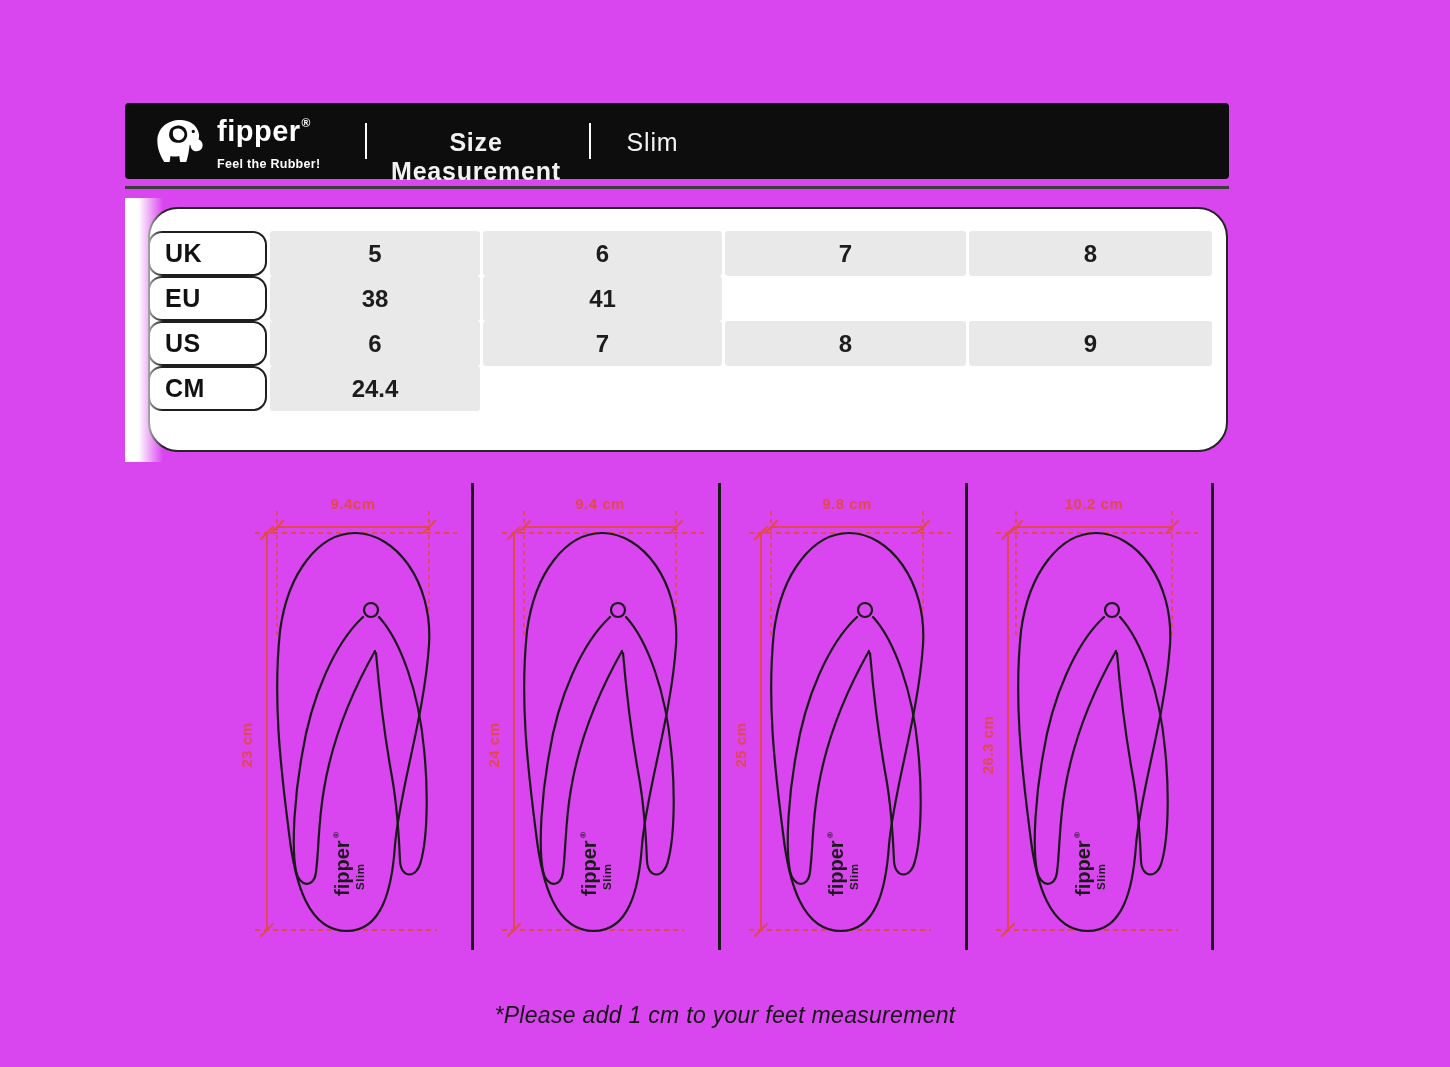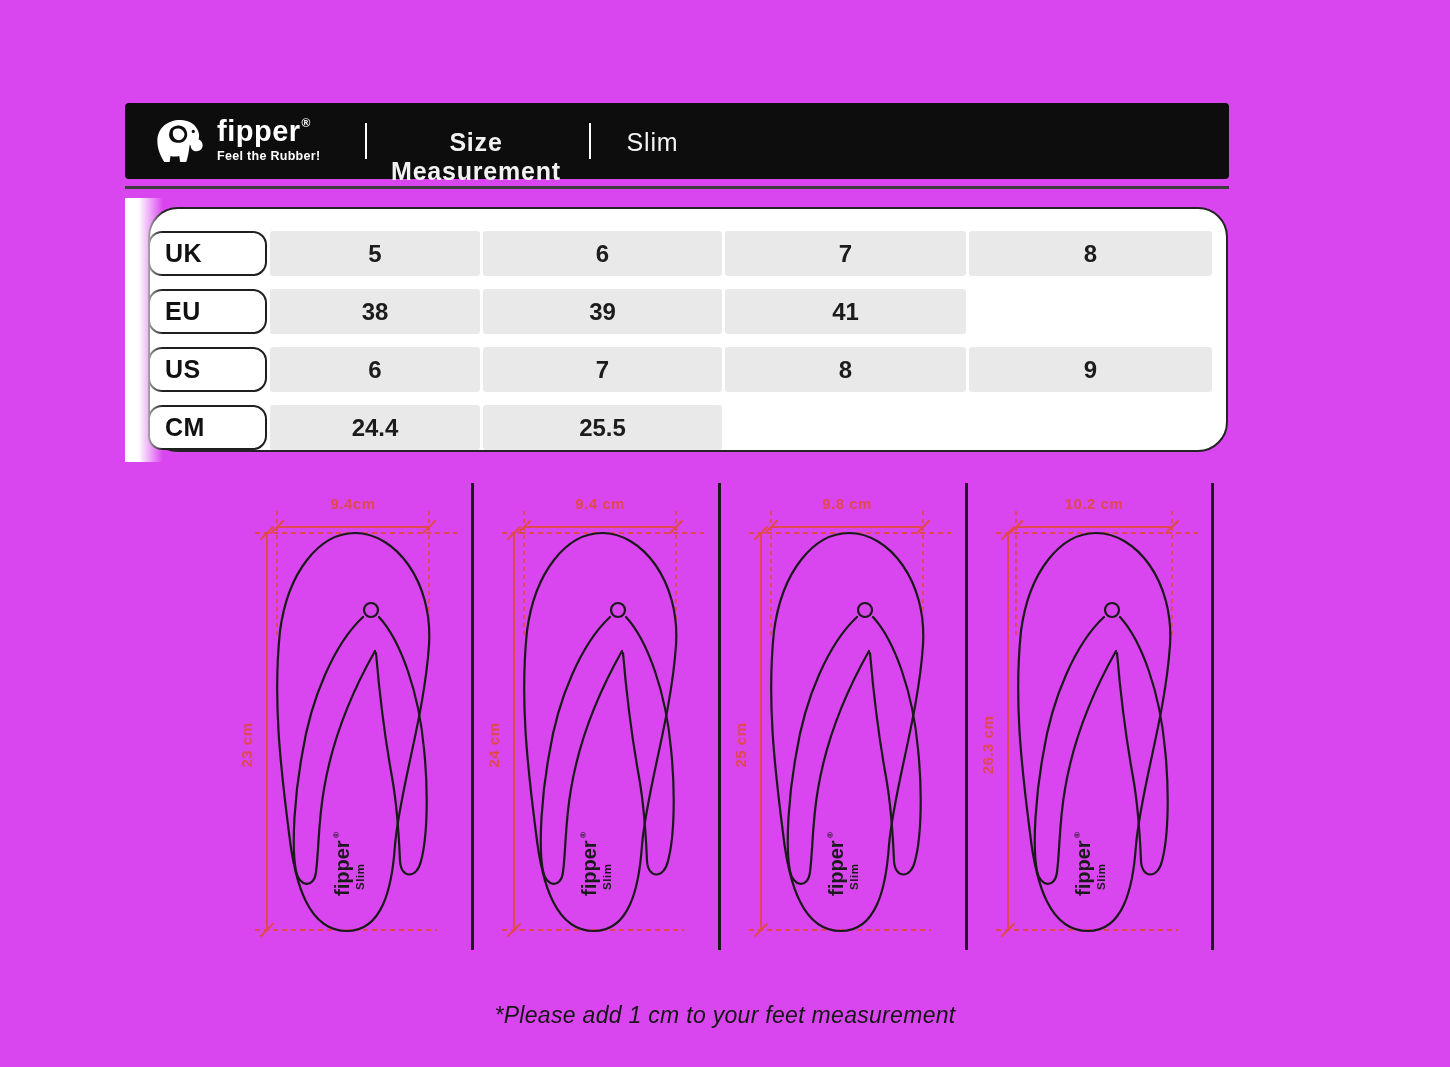--- a/index.html
+++ b/index.html
@@ -10,36 +10,36 @@
 
   
   .header{
     position:absolute;left:125px;top:103px;width:1104px;height:76px;
     background:#0d0d0d;border-radius:4px;
   }
   .logo-mark{position:absolute;left:28px;top:13px;width:56px;height:50px;}
   .logo-text{position:absolute;left:92px;top:14px;color:#fff;line-height:1;}
   .logo-brand{font-size:29px;font-weight:800;letter-spacing:.5px;}
   .logo-reg{font-size:12px;font-weight:700;vertical-align:14px;margin-left:1px;}
-  .logo-tagline{font-size:12.5px;font-weight:600;letter-spacing:.3px;margin-top:4px;}
+  .logo-tagline{font-size:12.5px;font-weight:600;letter-spacing:.3px;margin-top:12px;}
   .hdr-divider{position:absolute;top:20px;width:2px;height:36px;background:#ffffff;}
   .hdr-div1{left:240px;} .hdr-div2{left:464px;}
   .hdr-section{position:absolute;left:256px;top:25px;width:190px;text-align:center;
     color:#f2f2f2;font-size:25px;font-weight:700;letter-spacing:.8px;}
   .hdr-variant{position:absolute;left:480px;top:25px;width:95px;text-align:center;
     color:#f2f2f2;font-size:25px;font-weight:400;letter-spacing:.8px;}
   .hdr-rule{position:absolute;left:125px;top:186px;width:1104px;height:3px;background:#3c3c3c;}
 
   
   .size-table{
     position:absolute;left:148px;top:207px;width:1080px;height:245px;
     border:2.5px solid #242424;border-radius:30px;box-sizing:border-box;
     padding-top:22px;background:#fff;
   }
-  .srow{position:relative;height:45px;margin-bottom:13px;}
+  .srow{position:relative;height:45px;margin-bottom:0;}
   .pill{
     position:absolute;left:-2px;top:0;width:119px;height:45px;box-sizing:border-box;
     background:#fff;border:2.5px solid #1f1f1f;border-radius:14px;
     display:flex;align-items:center;padding-left:15px;
     font-size:25px;font-weight:700;color:#111;z-index:2;letter-spacing:.5px;
   }
   .cells{
     position:absolute;left:120px;top:0;height:45px;
     display:grid;grid-template-columns:210px 239px 241px 243px;column-gap:3px;
   }
@@ -112,40 +112,38 @@
         <div class="cell">6</div>
         <div class="cell">7</div>
         <div class="cell">8</div>
       </div>
     </div>
 
     <div class="srow">
       <div class="pill">EU</div>
       <div class="cells">
         <div class="cell">38</div>
-        <div class="cell">39</div>
         <div class="cell">41</div>
       </div>
     </div>
 
     <div class="srow">
       <div class="pill">US</div>
       <div class="cells">
         <div class="cell">6</div>
         <div class="cell">7</div>
         <div class="cell">8</div>
         <div class="cell">9</div>
       </div>
     </div>
 
     <div class="srow">
       <div class="pill">CM</div>
       <div class="cells">
         <div class="cell">24.4</div>
-        <div class="cell">25.5</div>
       </div>
     </div>
 
   </div>
   <div class="left-fade"></div>
 
   <svg class="flipflop ff1" viewBox="0 0 247 470">
     <g>
       <text x="128" y="26" class="dim-label">9.4cm</text>
       <path class="rdash" d="M52,28 V152 M204,28 V152"></path>

